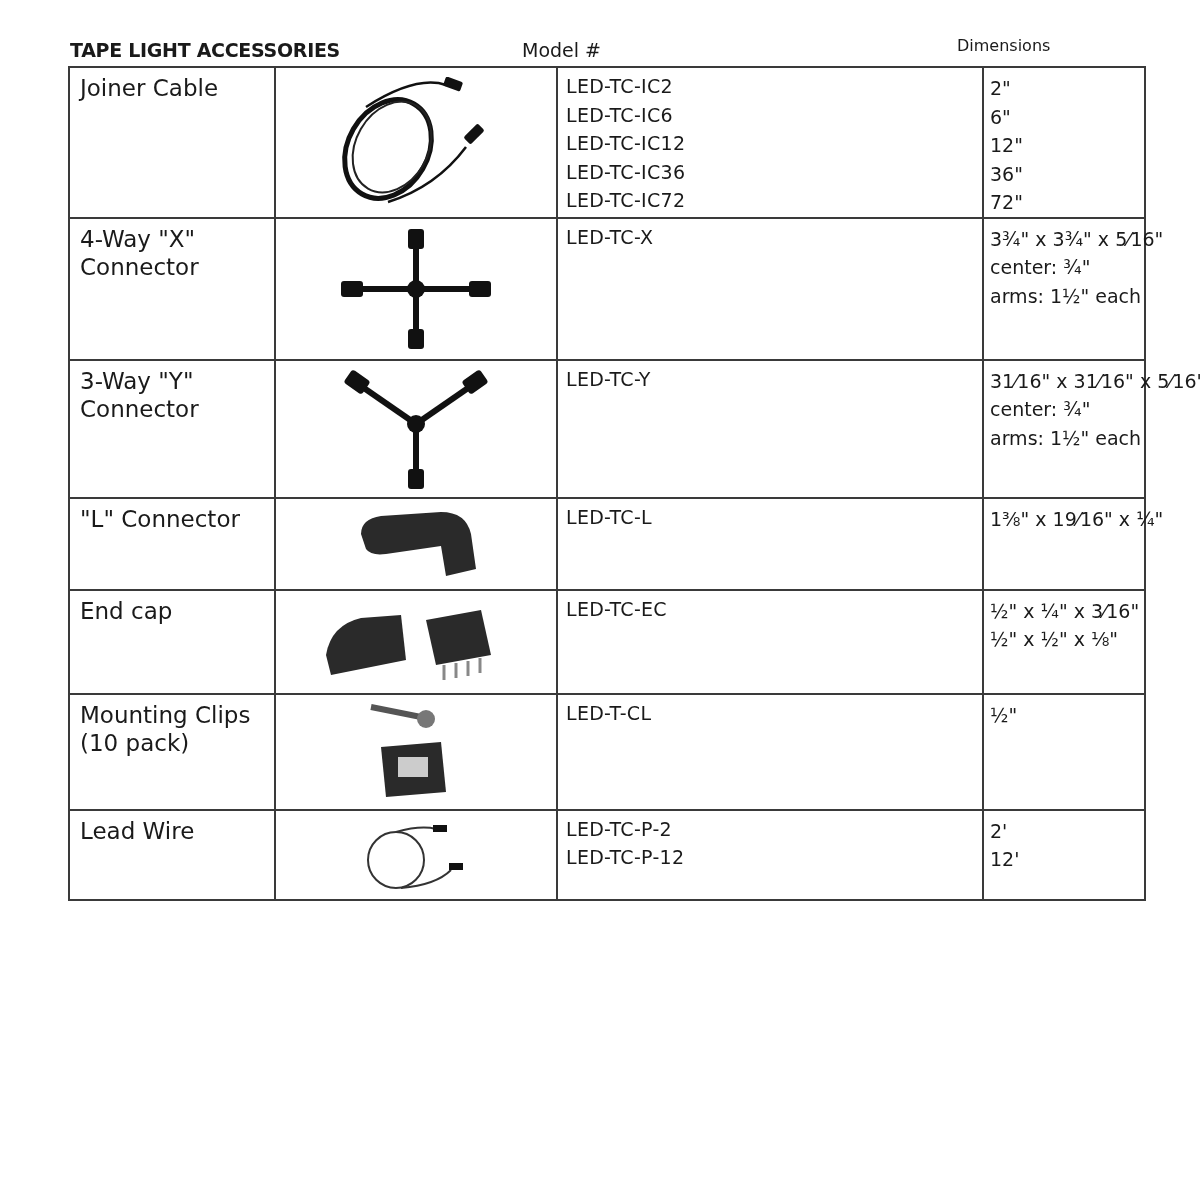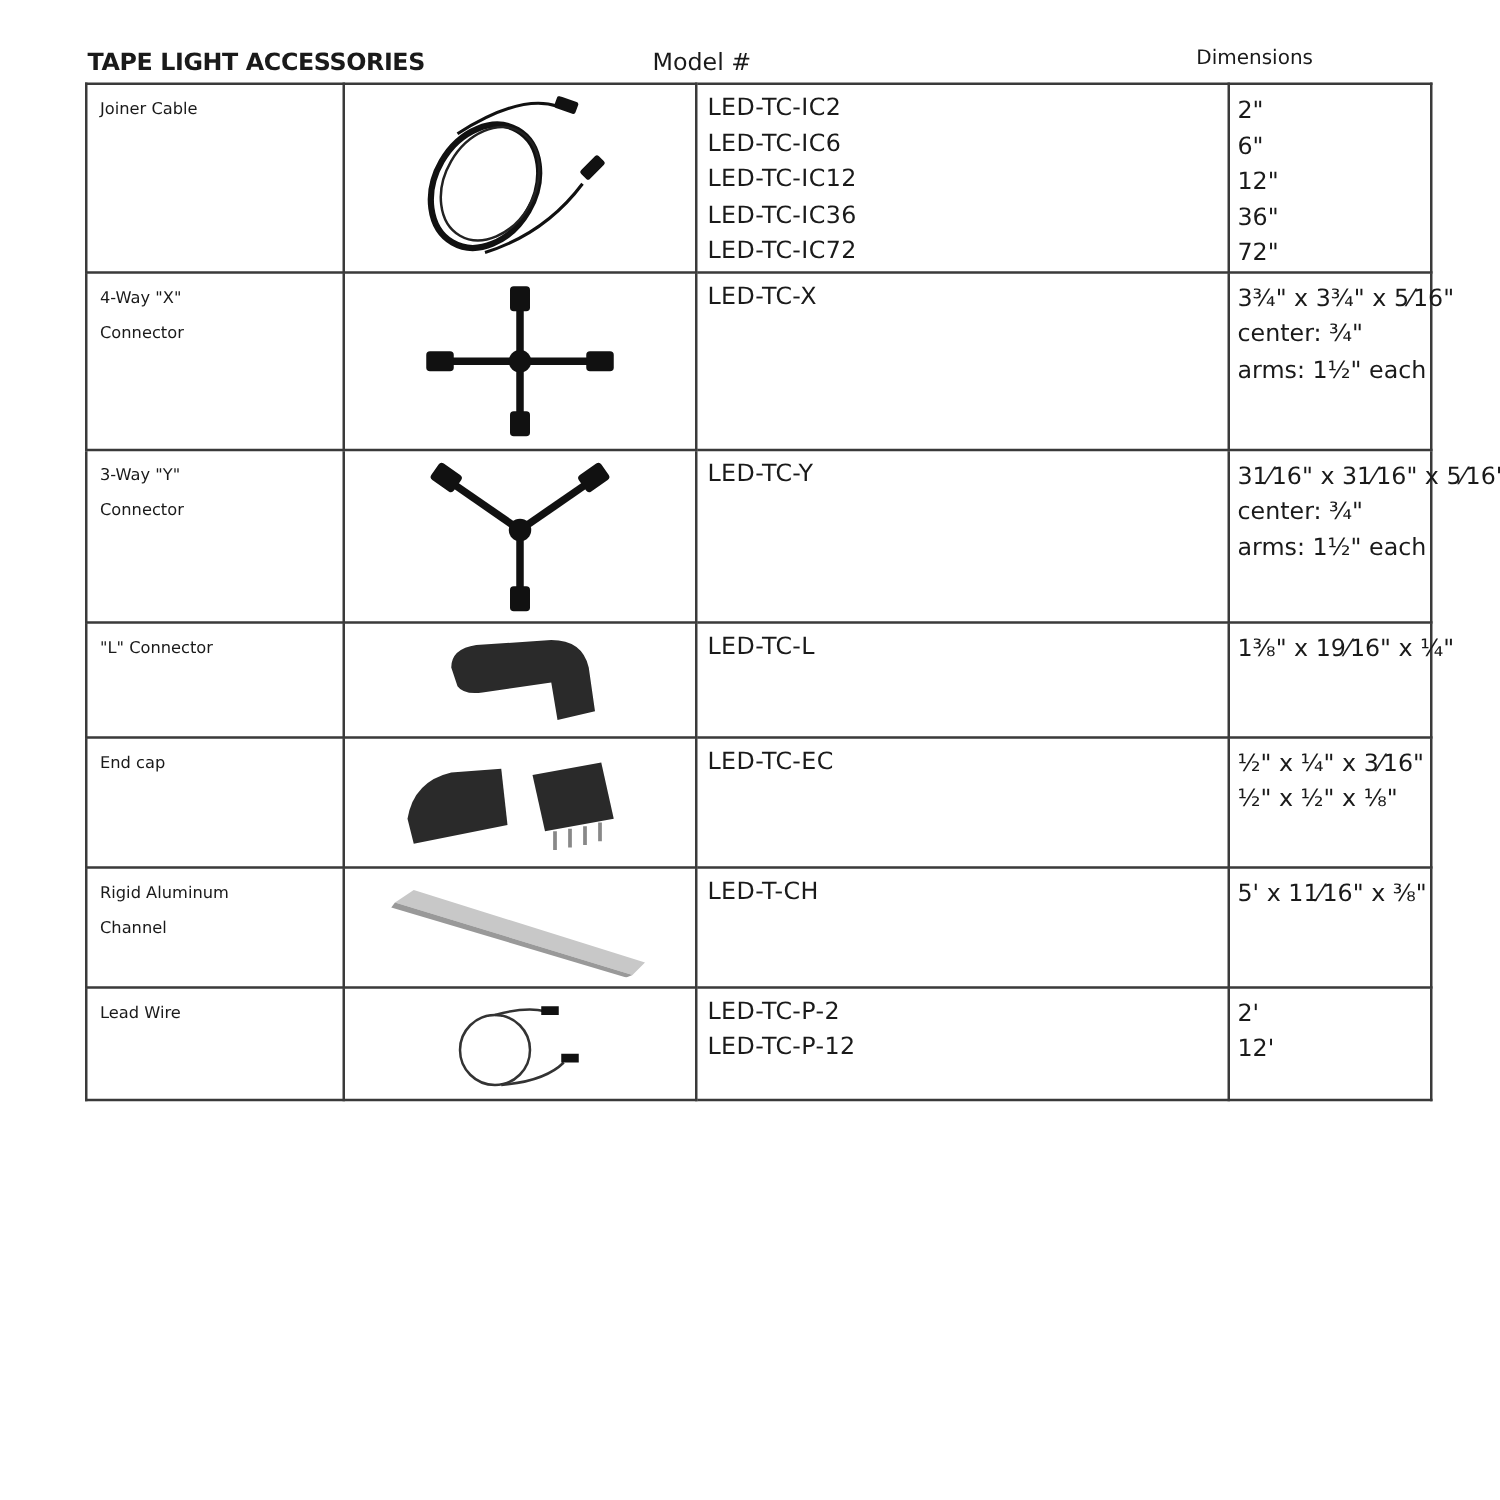--- a/index.html
+++ b/index.html
@@ -3,21 +3,21 @@
 <meta charset="utf-8">
 <style>
   html, body { margin: 0; padding: 0; background: #ffffff; }
   body { width: 1200px; height: 1200px; position: relative; font-family: "DejaVu Sans", sans-serif; color: #1a1a1a; overflow: hidden; }
   .header { position: absolute; top: 36px; left: 0; width: 1200px; height: 30px; text-decoration: underline; }
   .h-title { position: absolute; left: 70px; top: 3px; font-weight: bold; font-size: 19px; letter-spacing: -0.3px; }
   .h-model { position: absolute; left: 522px; top: 3px; font-size: 19px; }
   .h-dim { position: absolute; left: 957px; top: 0; font-size: 16px; }
   table.acc { position: absolute; left: 68px; top: 66px; width: 1078px; border-collapse: collapse; table-layout: fixed; }
   table.acc td { border: 2px solid #3a3a3a; vertical-align: top; padding: 0; }
-  td.c-name { width: 186px; font-size: 13px; padding: 6px 8px 0 10px !important; line-height: 28px; border-radius: 26px; }
+  td.c-name { width: 186px; font-size: 23px; padding: 6px 8px 0 10px !important; line-height: 28px; border-radius: 26px; }
   td.c-img { width: 280px; position: relative; }
   td.c-model { width: 410px; font-weight: normal; font-size: 19px; padding: 4px 6px 0 8px !important; line-height: 28.5px; letter-spacing: 0.3px; }
   td.c-dim { font-size: 19px; padding: 6px 6px 0 6px !important; line-height: 28.5px; }
   .img-box { position: absolute; left: 0; top: 0; width: 100%; height: 100%; display: flex; align-items: center; justify-content: center; }
   .line { display: block; white-space: nowrap; }
 </style>
 </head>
 <body>
 
 <div class="header">
@@ -154,42 +154,44 @@
         </td>
       <td class="c-model">
           <span class="line">LED-TC-EC</span>
         </td>
       <td class="c-dim">
         <span class="line">½" x ¼" x 3⁄16"</span>
         <span class="line">½" x ½" x ⅛"</span>
       </td>
     </tr>
 
-
-
-    <tr style="height:96px">
-      <td class="c-name">
-          <span class="line">Rigid Aluminum</span>
-          <span class="line">Channel</span>
-        </td>
-      <td class="c-img">
-          <div class="img-box">
-        <svg width="210" height="80" viewBox="0 0 210 80">
-          <path d="M5 20 L20 10 L205 68 L195 78 Z" fill="#c8c8c8"></path>
-          <path d="M5 20 L195 78 L190 80 L2 24 Z" fill="#999"></path>
-        </svg>
-          </div>
-        </td>
-      <td class="c-model">
-          <span class="line">LED-T-CH</span>
-        </td>
-      <td class="c-dim">
-          <span class="line">5' x 11⁄16" x ⅜"</span>
-        </td>
-    </tr>
+    <tr style="height:116px">
+      <td class="c-name">
+          <span class="line">Mounting Clips</span>
+          <span class="line">(10 pack)</span>
+        </td>
+      <td class="c-img">
+          <div class="img-box">
+        <svg width="100" height="110" viewBox="0 0 100 110">
+          <path d="M5 10 L55 20" stroke="#555" stroke-width="6"></path>
+          <circle cx="60" cy="22" r="9" fill="#777"></circle>
+          <path d="M15 50 L75 45 L80 95 L20 100 Z" fill="#2a2a2a"></path>
+          <rect x="32" y="60" width="30" height="20" fill="#ccc"></rect>
+        </svg>
+          </div>
+        </td>
+      <td class="c-model">
+          <span class="line">LED-T-CL</span>
+        </td>
+      <td class="c-dim">
+          <span class="line">½"</span>
+        </td>
+    </tr>
+
+
 
     <tr style="height:90px">
       <td class="c-name">
           <span class="line">Lead Wire</span>
         </td>
       <td class="c-img">
           <div class="img-box">
         <svg width="110" height="80" viewBox="0 0 110 80">
           <ellipse cx="35" cy="45" rx="28" ry="28" fill="none" stroke="#333" stroke-width="2"></ellipse>
           <path d="M35 17 Q60 10 75 14" fill="none" stroke="#333" stroke-width="2"></path>

